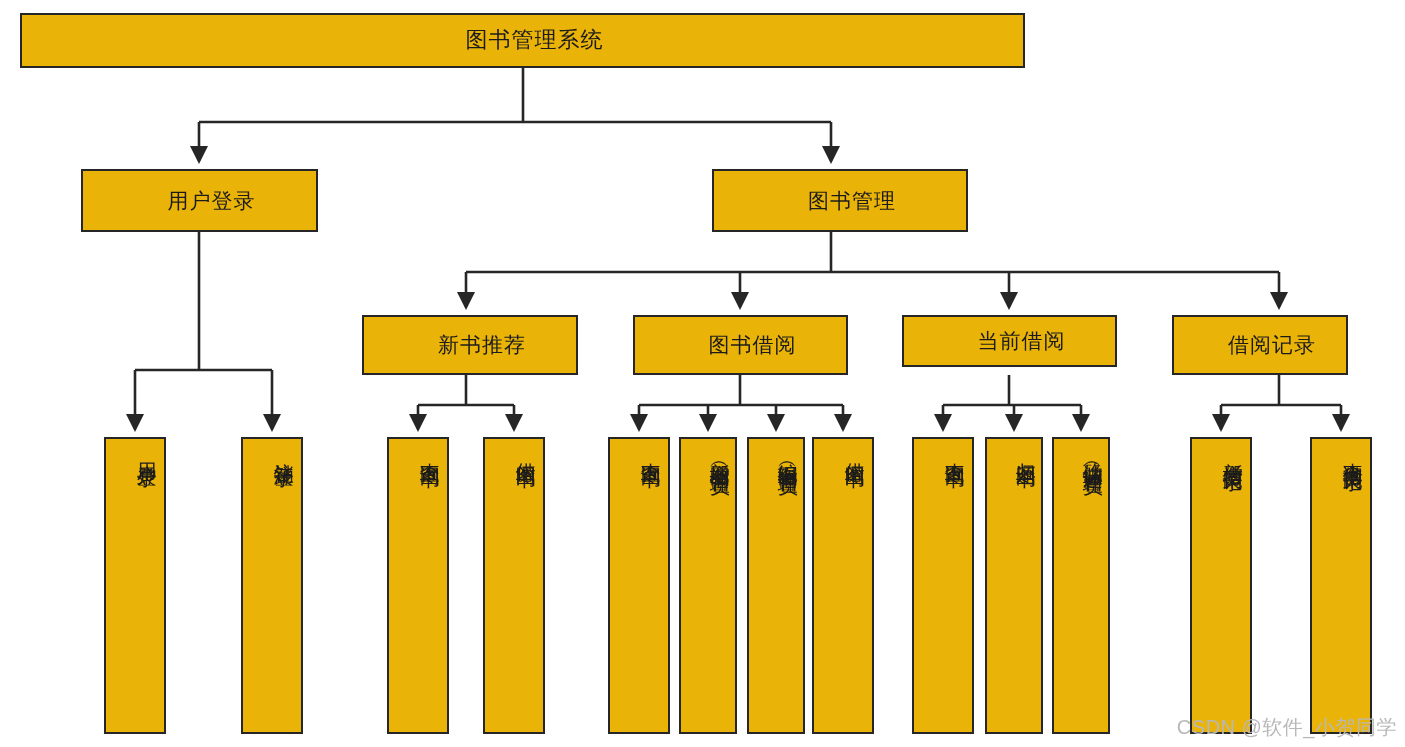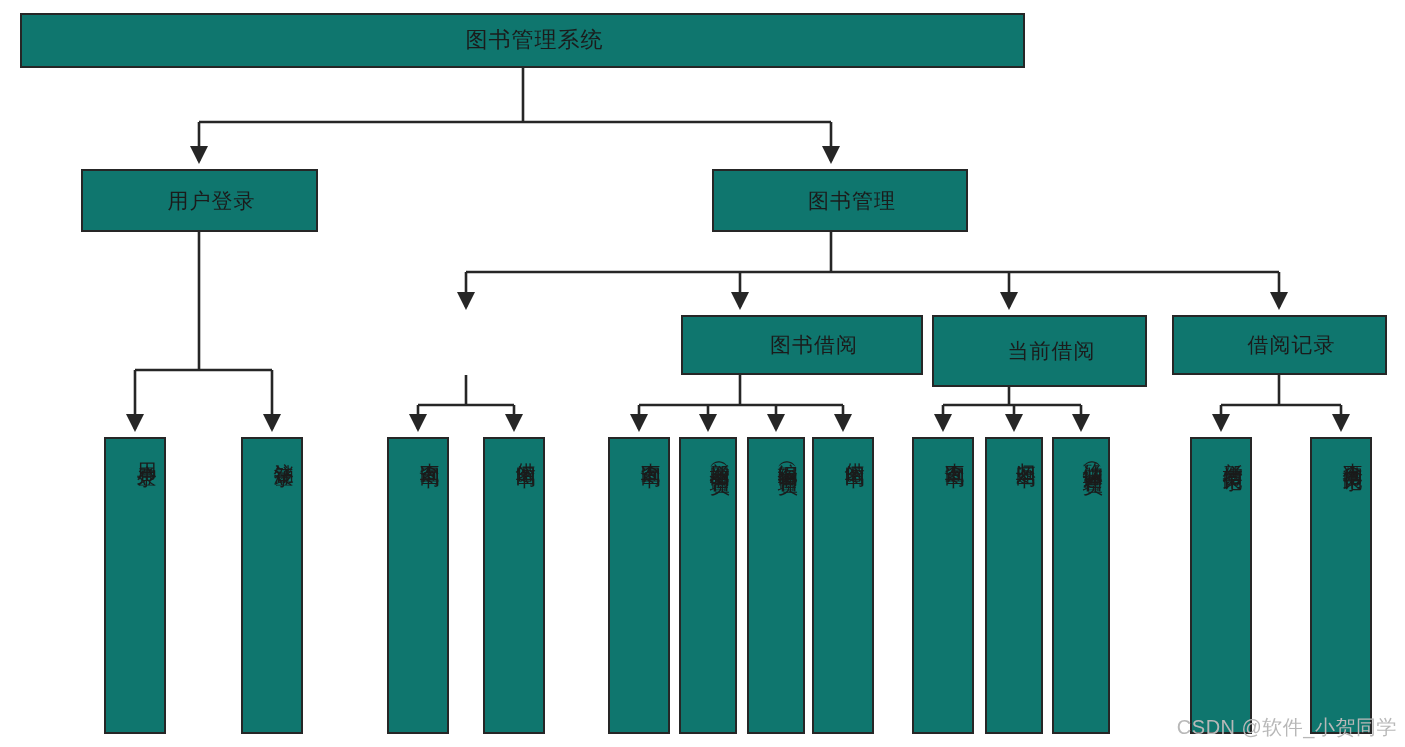--- a/index.html
+++ b/index.html
@@ -20,21 +20,21 @@
     position: absolute;
     left: 0;
     top: 0;
     width: 1405px;
     height: 747px;
     pointer-events: none;
   }
   .node {
     position: absolute;
     box-sizing: border-box;
-    background: #0f766e;
+    background: #eab308;
     border: 2.5px solid #262626;
     display: flex;
     align-items: center;
     justify-content: center;
     color: #1b1b1b;
     padding-left: 24px;
   }
   .node.horiz {
     font-size: 21px;
     letter-spacing: 1px;
@@ -121,23 +121,24 @@
       <path d="M 1221 405 L 1221 429" marker-end="url(#arrow)"></path>
       <path d="M 1341 405 L 1341 429" marker-end="url(#arrow)"></path>
     </g>
   </svg>
 
   <div class="node horiz root" style="left: 20px; top: 13px; width: 1005px; height: 55px;">图书管理系统</div>
 
   <div class="node horiz" style="left: 81px; top: 169px; width: 237px; height: 63px;">用户登录</div>
   <div class="node horiz" style="left: 712px; top: 169px; width: 256px; height: 63px;">图书管理</div>
 
-  <div class="node horiz" style="left: 633px; top: 315px; width: 242px; height: 60px; margin-left: 48px;">图书借阅</div>
-  <div class="node horiz" style="left: 902px; top: 315px; width: 215px; height: 72px; margin-left: 30px;">当前借阅</div>
-  <div class="node horiz" style="left: 1172px; top: 315px; width: 215px; height: 60px;">借阅记录</div>
+  <div class="node horiz" style="left: 362px; top: 315px; width: 216px; height: 60px;">新书推荐</div>
+  <div class="node horiz" style="left: 633px; top: 315px; width: 215px; height: 60px;">图书借阅</div>
+  <div class="node horiz" style="left: 902px; top: 315px; width: 215px; height: 52px;">当前借阅</div>
+  <div class="node horiz" style="left: 1172px; top: 315px; width: 176px; height: 60px;">借阅记录</div>
 
   <div class="node leaf" style="left: 104px; top: 437px; width: 62px; height: 297px;">
     <span class="vlabel">用户登录</span>
   </div>
   <div class="node leaf" style="left: 241px; top: 437px; width: 62px; height: 297px;">
     <span class="vlabel">注销登录</span>
   </div>
   <div class="node leaf" style="left: 387px; top: 437px; width: 62px; height: 297px;">
     <span class="vlabel">查询图书</span>
   </div>

